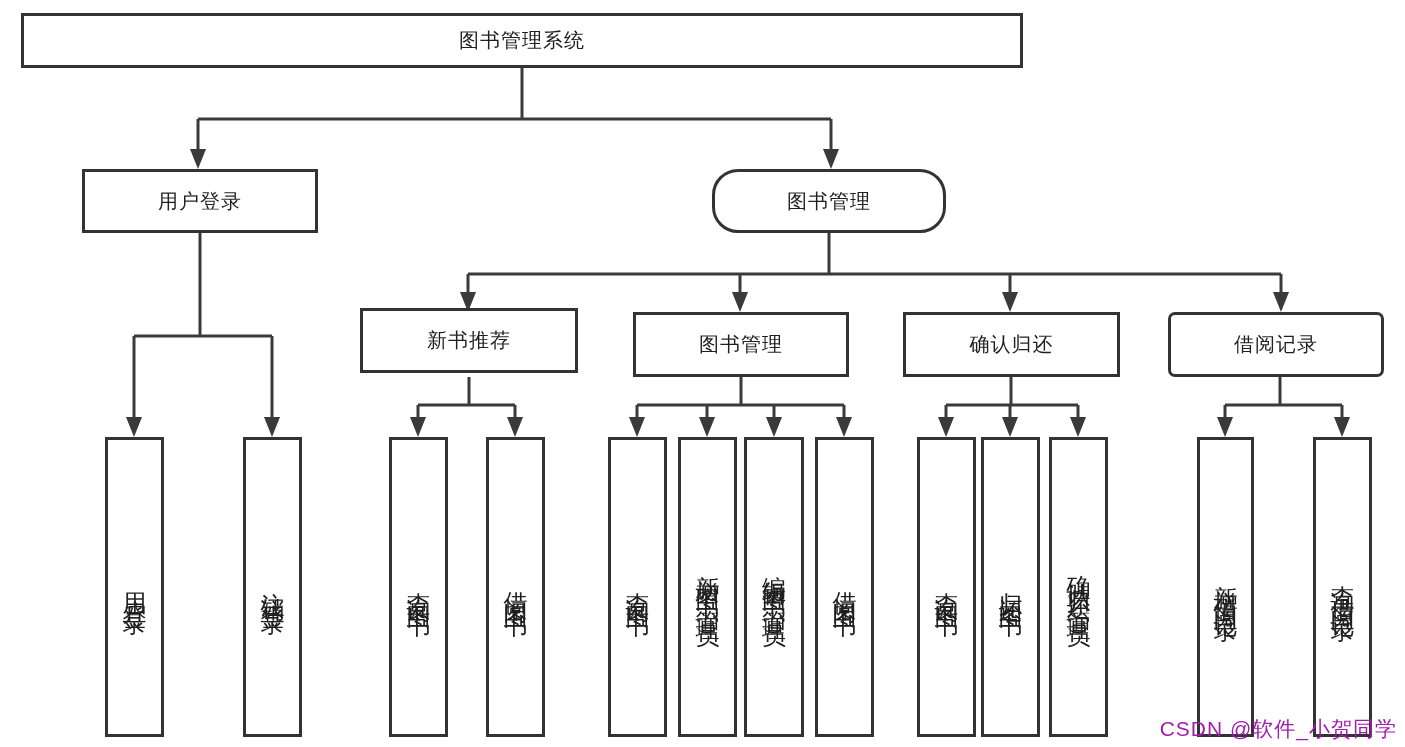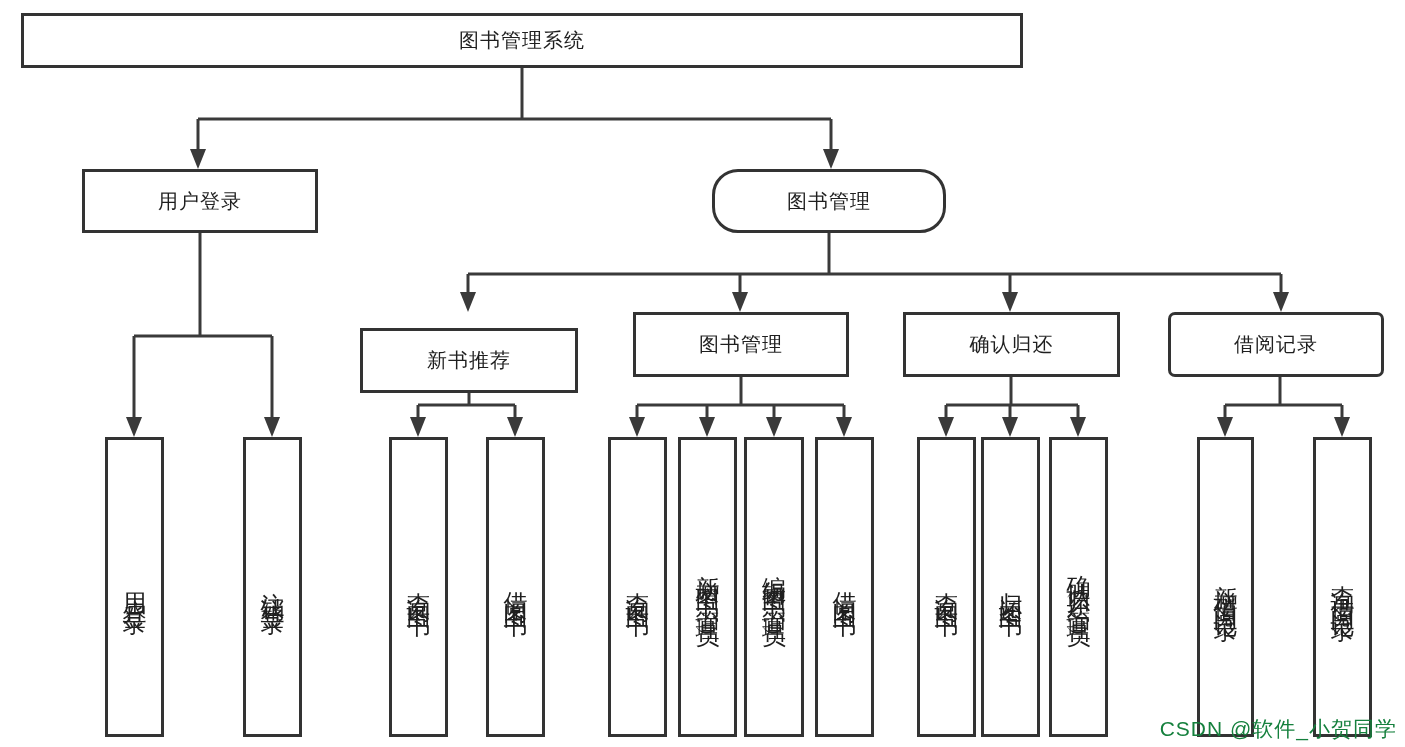--- a/index.html
+++ b/index.html
@@ -29,21 +29,21 @@
   }
   .hlabel {
     font-size: 20px;
     letter-spacing: 1px;
     white-space: nowrap;
   }
   .root-box   { left: 21px;  top: 13px;  width: 1002px; height: 55px; }
   .l2-box, .l3-box { height: 64px; }
   .box-user-login      { left: 82px;   top: 169px; width: 236px; }
   .box-book-management { left: 712px;  top: 169px; width: 234px; border-radius: 26px; }
-  .box-new-book        { left: 360px;  top: 328px; width: 218px; height: 65px; }
+  .box-new-book        { left: 360px;  top: 308px; width: 218px; height: 65px; }
   .box-book-borrow     { left: 633px;  top: 312px; width: 216px; height: 65px; }
   .box-current-borrow  { left: 903px;  top: 312px; width: 217px; height: 65px; }
   .box-borrow-records  { left: 1168px; top: 312px; width: 216px; height: 65px; border-radius: 7px; }
   .leaf {
     position: absolute;
     top: 437px;
     width: 59px;
     height: 300px;
     box-sizing: border-box;
     background: #ffffff;
@@ -71,21 +71,21 @@
   .leaf-d1 { left: 917px;  }
   .leaf-d2 { left: 981px;  }
   .leaf-d3 { left: 1049px; }
   .leaf-e1 { left: 1197px; width: 57px; }
   .leaf-e2 { left: 1313px; }
   .watermark {
     position: absolute;
     right: 8px;
     bottom: 4px;
     font-size: 21px;
-    color: #15803d;
+    color: #a21caf;
     letter-spacing: 1px;
     white-space: nowrap;
     pointer-events: none;
   }
 </style>
 </head>
 <body>
 
 <div id="stage">
 

